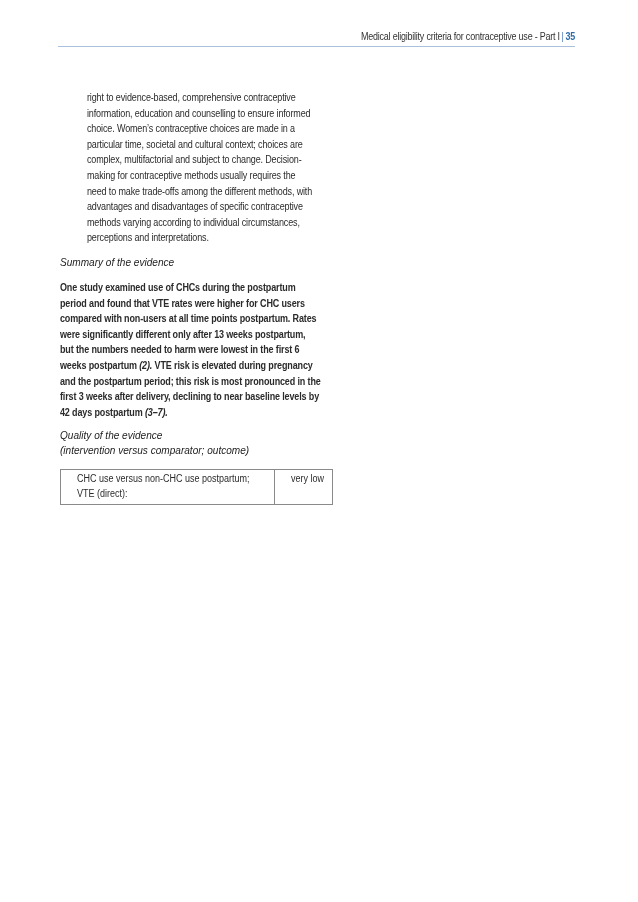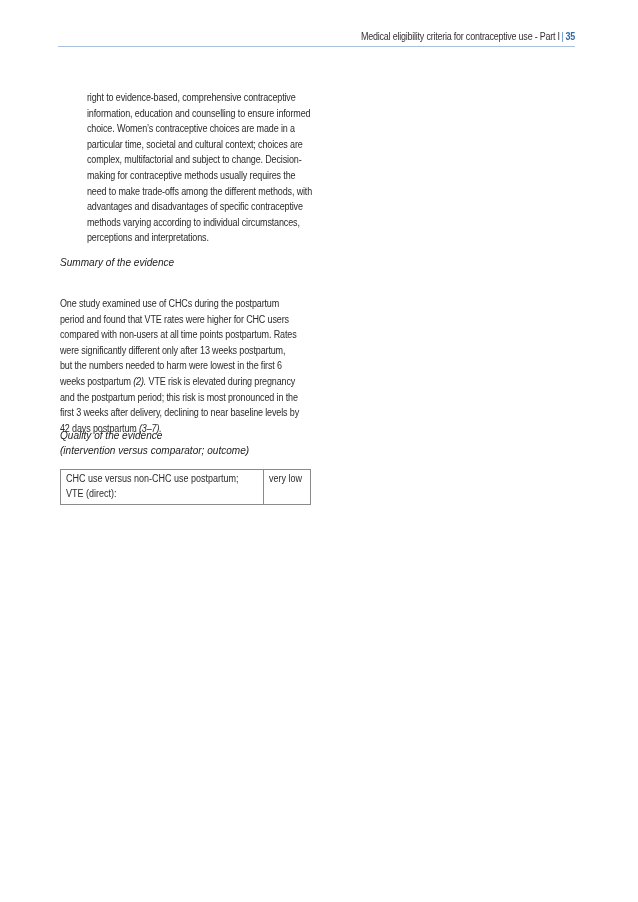--- a/index.html
+++ b/index.html
@@ -52,37 +52,37 @@
       left: 60px;
       font-size: 11.2px;
       font-style: italic;
       color: #222;
       line-height: 15px;
       white-space: nowrap;
       transform: scaleX(0.9);
       transform-origin: left center;
     }
     .h-summary { top: 255px; }
-    .para2 { position: absolute; left: 60px; top: 296px; }
+    .para2 { position: absolute; left: 60px; top: 280px; font-weight: bold; }
     .h-quality { top: 428px; }
     .h-quality .sub { display: block; }
     .cite { font-style: italic; }
     table.evidence {
       position: absolute;
       left: 60px;
       top: 469px;
       width: 251px;
       border-collapse: collapse;
       font-size: 10px;
       line-height: 14.5px;
       color: #2b2b2b;
     }
     table.evidence td {
       border: 1px solid #8a8a8a;
-      padding: 2px 5px 3px 5px;
+      padding: 2px 5px 3px 16px;
       vertical-align: top;
       height: 27px;
     }
     table.evidence td.c1 { width: 177px; }
     table.evidence td span {
       display: inline-block;
       transform: scaleX(0.9);
       transform-origin: left center;
       white-space: nowrap;
     }

